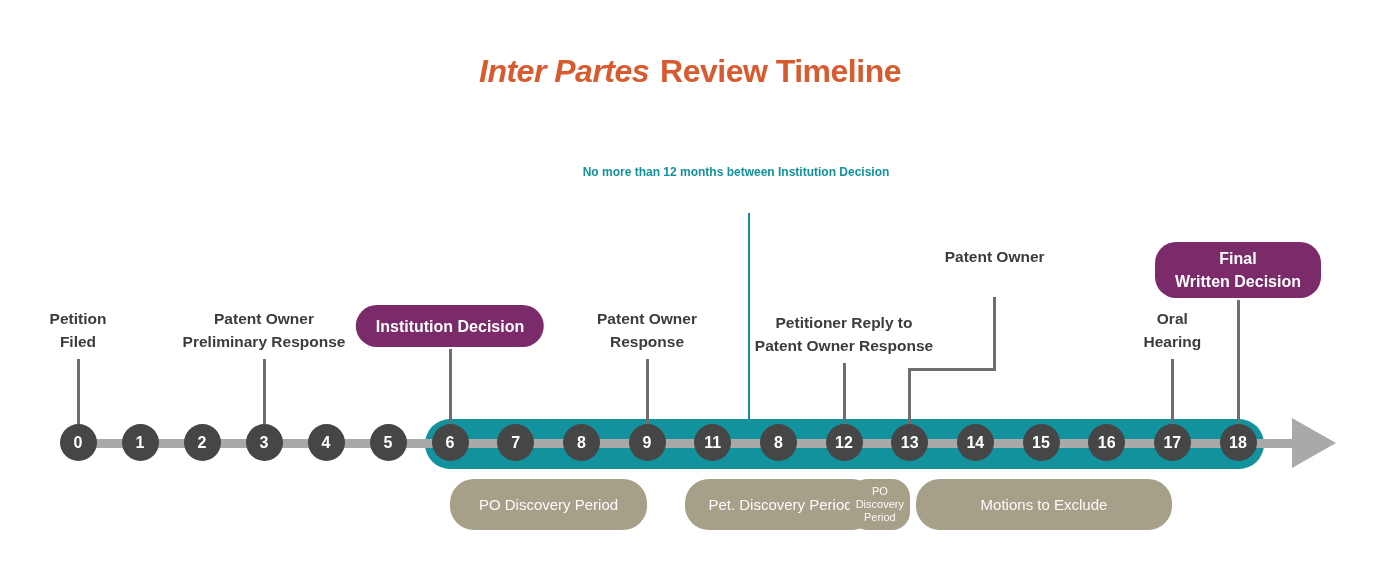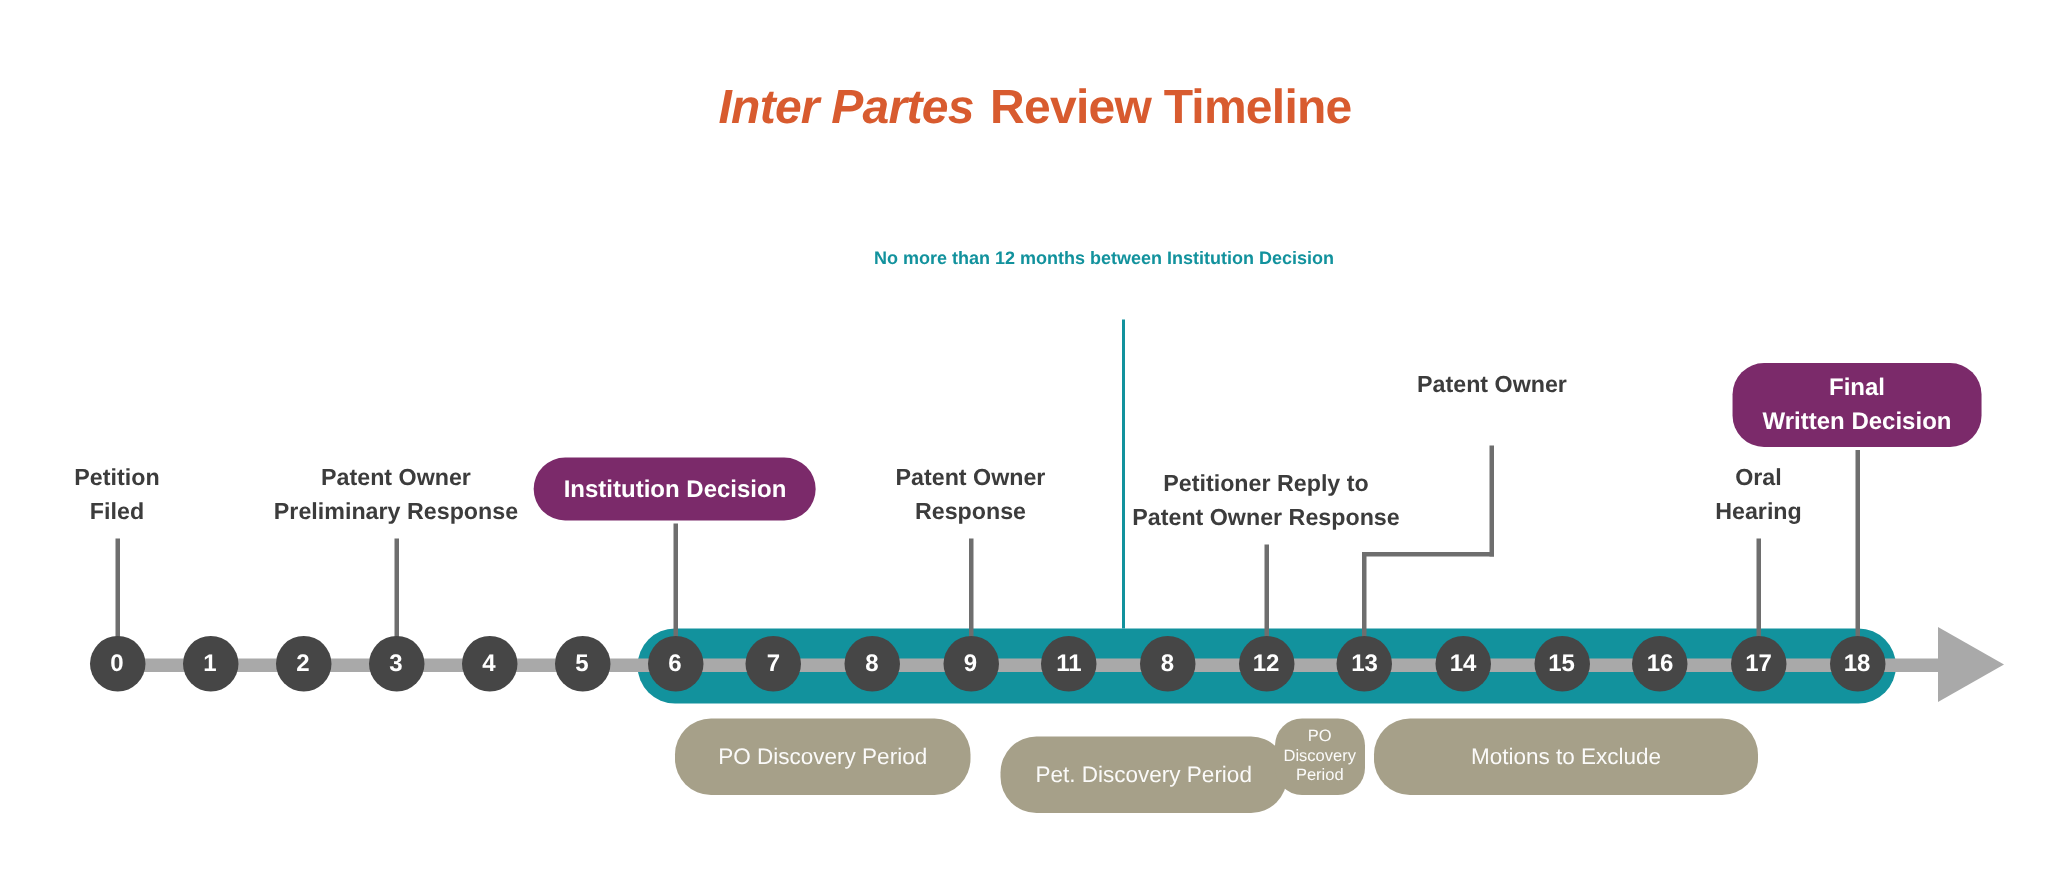--- a/index.html
+++ b/index.html
@@ -134,21 +134,21 @@
       </div>
       <div class="conn" style="left: 1170.84px; top: 359px; height: 66px;"></div>
       <div class="badge" style="left: 1238px; top: 242px; height: 56px;">
         <div class="">Final</div>
         <div class="">Written Decision</div>
       </div>
       <div class="conn" style="left: 1236.5px; top: 300px; height: 125px;"></div>
       <div class="period" style="left: 450px; width: 197.001px;">
         <div class="">PO Discovery Period</div>
       </div>
-      <div class="period" style="left: 667px; width: 191.001px; margin-top: 12px;">
+      <div class="period" style="left: 685px; width: 191.001px;">
         <div class="">Pet. Discovery Period</div>
       </div>
       <div class="period small" style="left: 850.002px; width: 59.667px;">
         <div class="">PO</div>
         <div class="">Discovery</div>
         <div class="">Period</div>
       </div>
       <div class="period" style="left: 915.669px; width: 256.668px;">
         <div class="">Motions to Exclude</div>
       </div>

